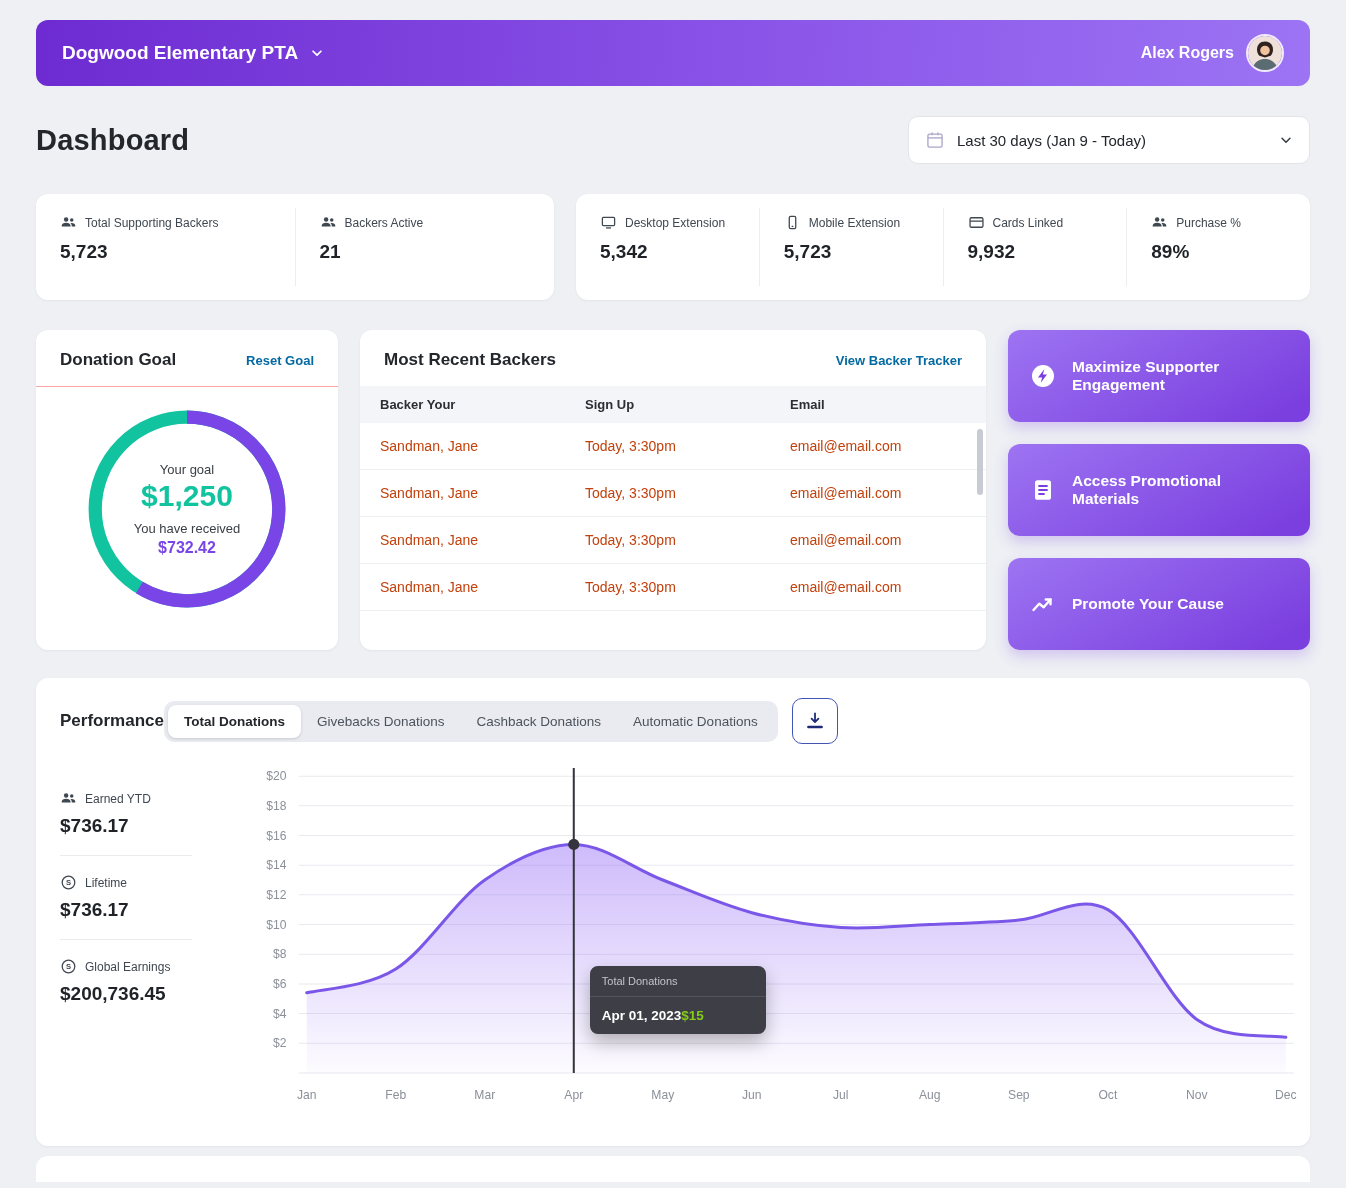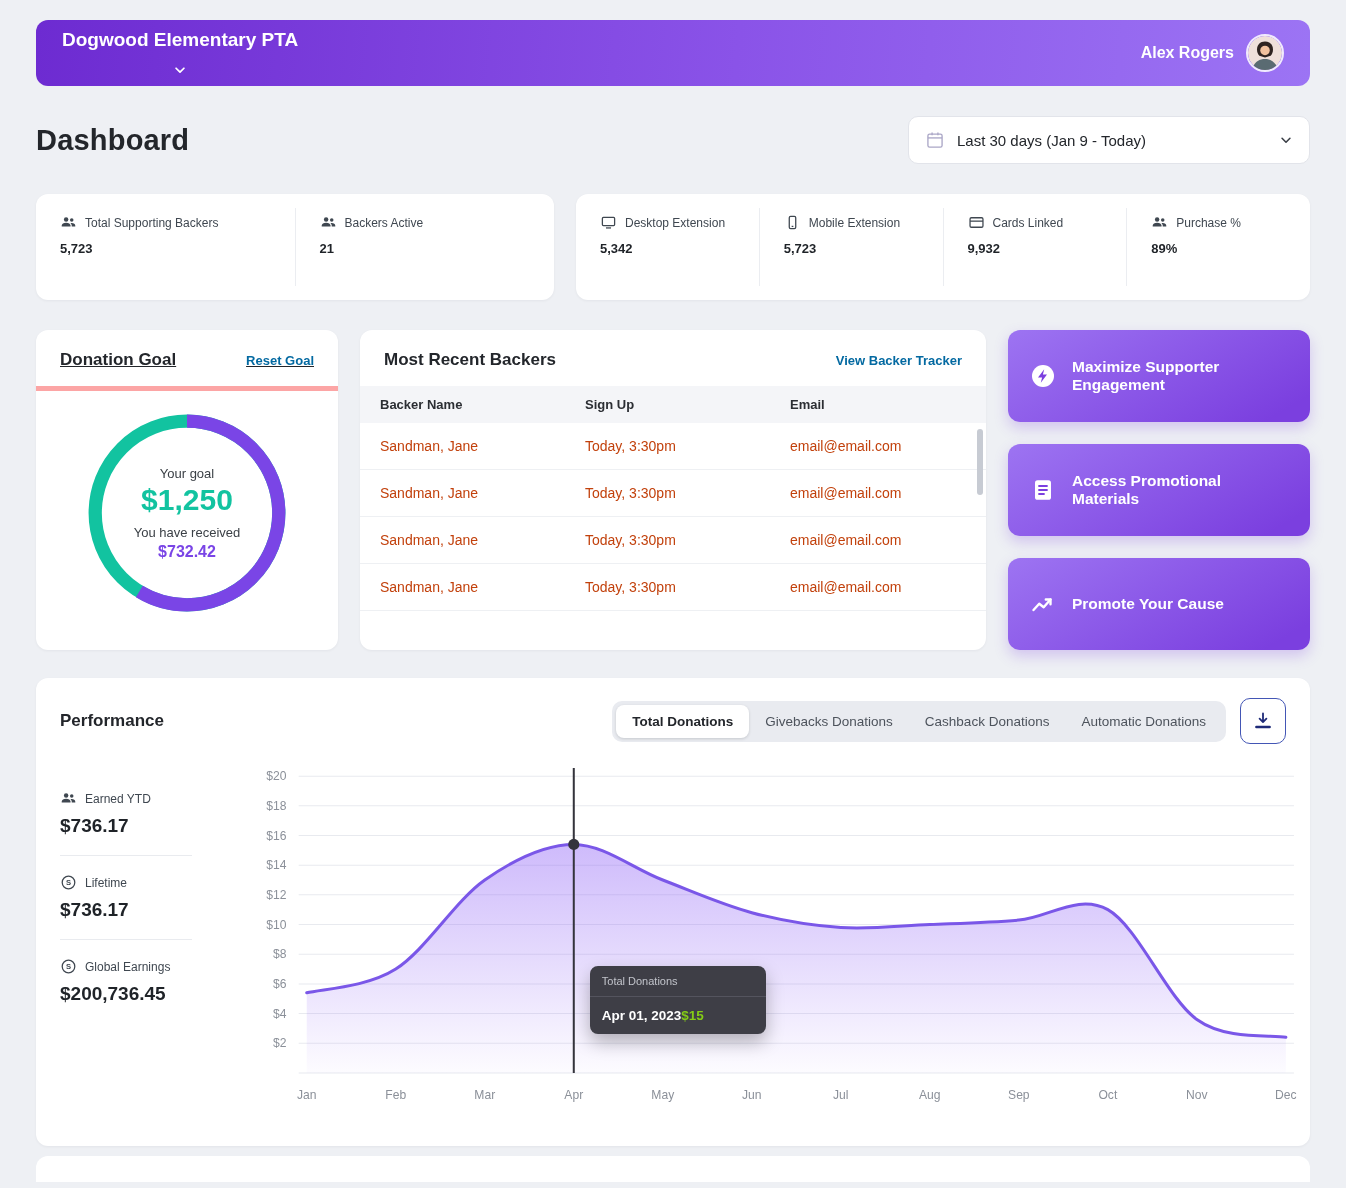--- a/index.html
+++ b/index.html
@@ -10,21 +10,21 @@
     font-family:"Liberation Sans", sans-serif;
   }
   .page { padding:20px 36px 0; }
 
   
   .topbar {
     height:66px; border-radius:12px; padding:0 26px;
     background:linear-gradient(95deg,#6d2bd1 0%,#8a53e8 55%,#9c74f4 100%);
     display:flex; align-items:center; justify-content:space-between; color:#fff;
   }
-  .org { display:flex; align-items:center; gap:12px; font-size:19px; font-weight:bold; cursor:pointer;flex-direction:column; }
+  .org { display:flex; align-items:center; gap:12px; font-size:19px; font-weight:bold; cursor:pointer; }
   .user { display:flex; align-items:center; gap:12px; font-size:16px; font-weight:bold; cursor:pointer; }
   .avatar { width:38px; height:38px; border-radius:50%; overflow:hidden; display:block; border:2px solid rgba(255,255,255,.85); }
 
   
   .page-head { display:flex; justify-content:space-between; align-items:center; margin-top:30px; }
   h1 { font-size:29px; margin:0; letter-spacing:.2px; }
   .date-select {
     width:402px; height:48px; background:#fff; border:1px solid #e2e4ea; border-radius:10px;
     display:flex; align-items:center; gap:12px; padding:0 16px; font-size:15px; cursor:pointer;
   }
@@ -35,28 +35,28 @@
   h2 { font-size:17px; margin:0; }
   a.link { color:#0369a1; font-size:13px; font-weight:bold; text-decoration:none; cursor:pointer; }
 
   
   .stats-row { display:flex; gap:22px; margin-top:30px; }
   .stats-card { height:106px; display:flex; align-items:stretch; }
   .stats-card.backers { width:518px; }
   .stats-card.ext { flex:1; }
   .stat { flex:1; padding:20px 0 0 24px; }
   .stat-top { display:flex; align-items:center; gap:8px; color:#3f4750; font-size:12px; }
-  .stat-value { margin-top:10px; font-size:13px; font-weight:bold; color:#1f2328; }
+  .stat-value { margin-top:10px; font-size:19px; font-weight:bold; color:#1f2328; }
   .vdiv { width:1px; background:#ebedf1; margin:14px 0; }
 
   
   .mid-row { display:flex; gap:22px; margin-top:30px; }
   .card-head { display:flex; justify-content:space-between; align-items:center; padding:20px 24px 16px; }
   .goal-card { width:302px; height:320px; }
-  .goal-card .card-head { border-bottom:5px solid #fca5a5;text-decoration:underline; }
+  .goal-card .card-head { border-bottom:1px solid #fca5a5; }
   .goal-body { display:flex; justify-content:center; padding-top:20px; }
   .donut-wrap { position:relative; width:204px; height:204px; }
   .donut-wrap svg { width:204px; height:204px; }
   .donut-center { position:absolute; inset:0; display:flex; flex-direction:column; align-items:center; justify-content:center; text-align:center; }
   .goal-label { font-size:13px; color:#3b4046; }
   .goal-amount { font-size:30px; font-weight:bold; color:#12c3a0; margin-top:2px; }
   .received-label { font-size:13px; color:#3b4046; margin-top:8px; }
   .received-amount { font-size:16px; font-weight:bold; color:#7a45e6; margin-top:3px; }
 
   .backers-card { flex:1; height:320px; overflow:hidden; }
@@ -77,21 +77,21 @@
     flex:1; border:none; border-radius:12px; cursor:pointer; text-align:left;
     background:linear-gradient(150deg,#9d74f2 0%,#7b3fdf 90%);
     display:flex; align-items:center; gap:16px; padding:0 22px;
     color:#fff; font-size:15.5px; font-weight:bold; font-family:inherit;
     box-shadow:0 6px 14px rgba(123,63,223,.25);
   }
   .action-icon { width:26px; height:26px; flex:0 0 auto; display:block; }
 
   
   .perf-card { margin-top:28px; height:468px; }
-  .perf-head { display:flex; justify-content:space-between; align-items:center; padding:20px 24px 12px; }
+  .perf-head { display:flex; justify-content:flex-start; align-items:center; padding:20px 24px 12px; }
   .perf-controls { display:flex; align-items:center; gap:14px; }
   .tabs { background:#e9ebf0; border-radius:10px; padding:4px; display:flex; }
   .tab { padding:9px 16px; font-size:13.5px; color:#4d535c; border-radius:8px; cursor:pointer; white-space:nowrap; }
   .tab.active { background:#fff; color:#23262b; font-weight:bold; box-shadow:0 1px 3px rgba(20,24,34,.16); }
   .download-btn {
     width:46px; height:46px; border-radius:10px; background:#fff;
     border:1.5px solid #4356b5; display:flex; align-items:center; justify-content:center; cursor:pointer;
   }
   .perf-body { display:flex; padding:4px 12px 0 24px; }
   .perf-stats { width:168px; padding-top:30px; flex:0 0 auto; }
@@ -276,21 +276,21 @@
         </div>
       </div>
     </section>
 
     <section class="card backers-card">
       <div class="card-head">
         <h2>Most Recent Backers</h2>
         <a class="link">View Backer Tracker</a>
       </div>
       <div class="thead">
-        <div>Backer Name</div>
+        <div>Backer Your</div>
         <div>Sign Up</div>
         <div>Email</div>
       </div>
       <div class="tbody">
         <div class="trow">
           <div>Sandman, Jane</div>
           <div>Today, 3:30pm</div>
           <div>email@email.com</div>
         </div>
         <div class="trow">

